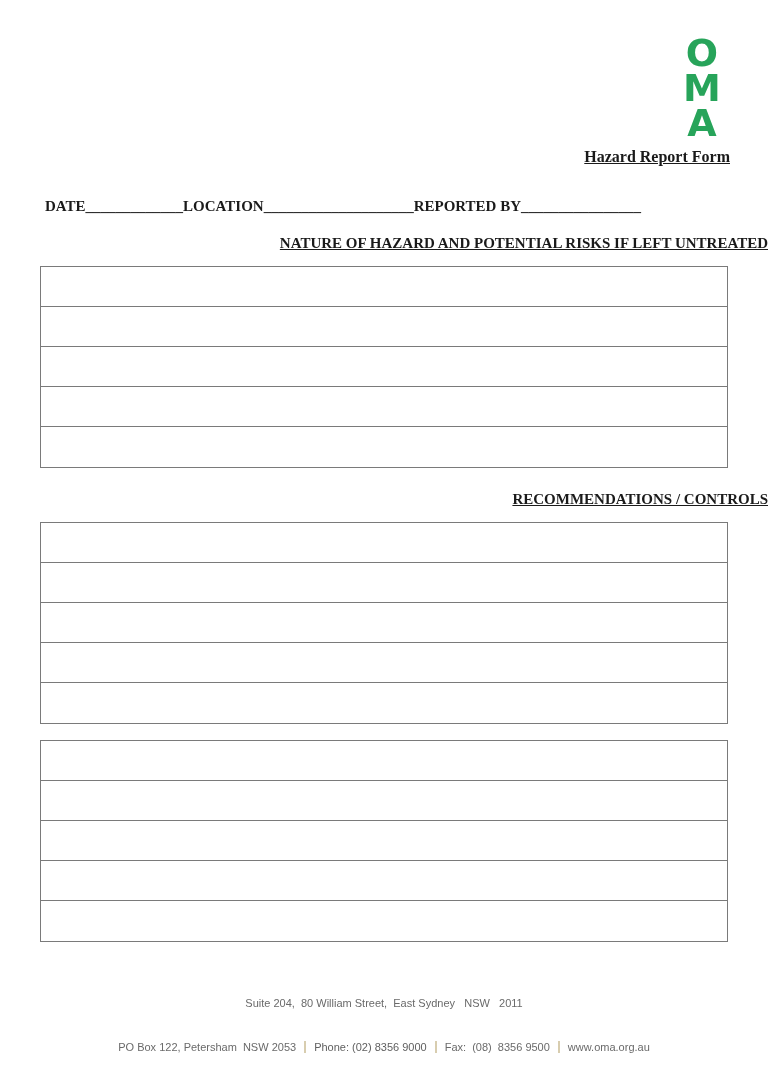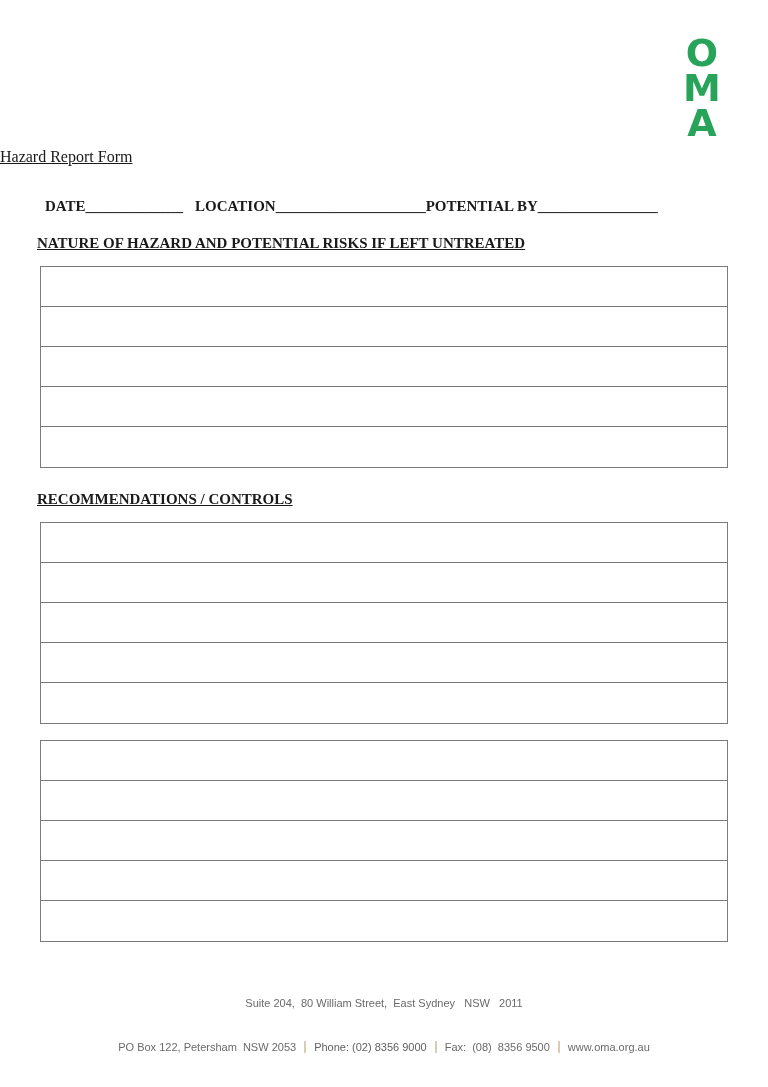--- a/index.html
+++ b/index.html
@@ -28,37 +28,38 @@
     font-family:"DejaVu Sans", sans-serif;
     font-weight:bold;
     font-size:38px;
     line-height:35px;
     color:var(--green);
     letter-spacing:0;
   }
   .title{
     width:730px;
     margin-top:148px;
-    text-align:left;
+    text-align:right;
     font-size:16px;
-    font-weight:normal;
+    font-weight:bold;
     text-decoration:underline;
   }
   .header-line{
     margin:32px 0 0 45px;
     font-size:15px;
     font-weight:bold;
     white-space:nowrap;
   }
   .header-line .lbl{font-weight:bold;}
-  .header-line .lbl.gap{margin-left:12px;}
+  .header-line .lbl.gap{margin-left:0;}
   .section-heading{
     margin:20px 0 0 37px;
     font-size:15px;
     font-weight:bold;
+    text-align:right;
   }
   .section-heading .underlined{text-decoration:underline;}
   .section-heading .suffix{text-decoration:none;}
   .ftable{
     margin:14px 0 0 40px;
     width:688px;
     border:1px solid var(--border);
     background:#ffffff;
   }
   .ftable .trow{
@@ -94,21 +95,21 @@
 <div class="page">
 
   <div class="logo">
     <div>O</div>
     <div>M</div>
     <div>A</div>
   </div>
 
   <div class="title">Hazard Report Form</div>
 
-  <div class="header-line"><span class="lbl">DATE</span><span>_____________</span><span class="lbl gap">LOCATION</span><span>____________________</span><span class="lbl">POTENTIAL BY</span><span>________________</span></div>
+  <div class="header-line"><span class="lbl">DATE</span><span>_____________</span><span class="lbl gap">LOCATION</span><span>____________________</span><span class="lbl">REPORTED BY</span><span>________________</span></div>
 
   <div class="section-heading">
     <span class="underlined">NATURE OF HAZARD AND POTENTIAL RISKS IF LEFT UNTREATED</span>
   </div>
   <div class="ftable">
       <div class="trow"></div>
       <div class="trow"></div>
       <div class="trow"></div>
       <div class="trow"></div>
       <div class="trow"></div>

